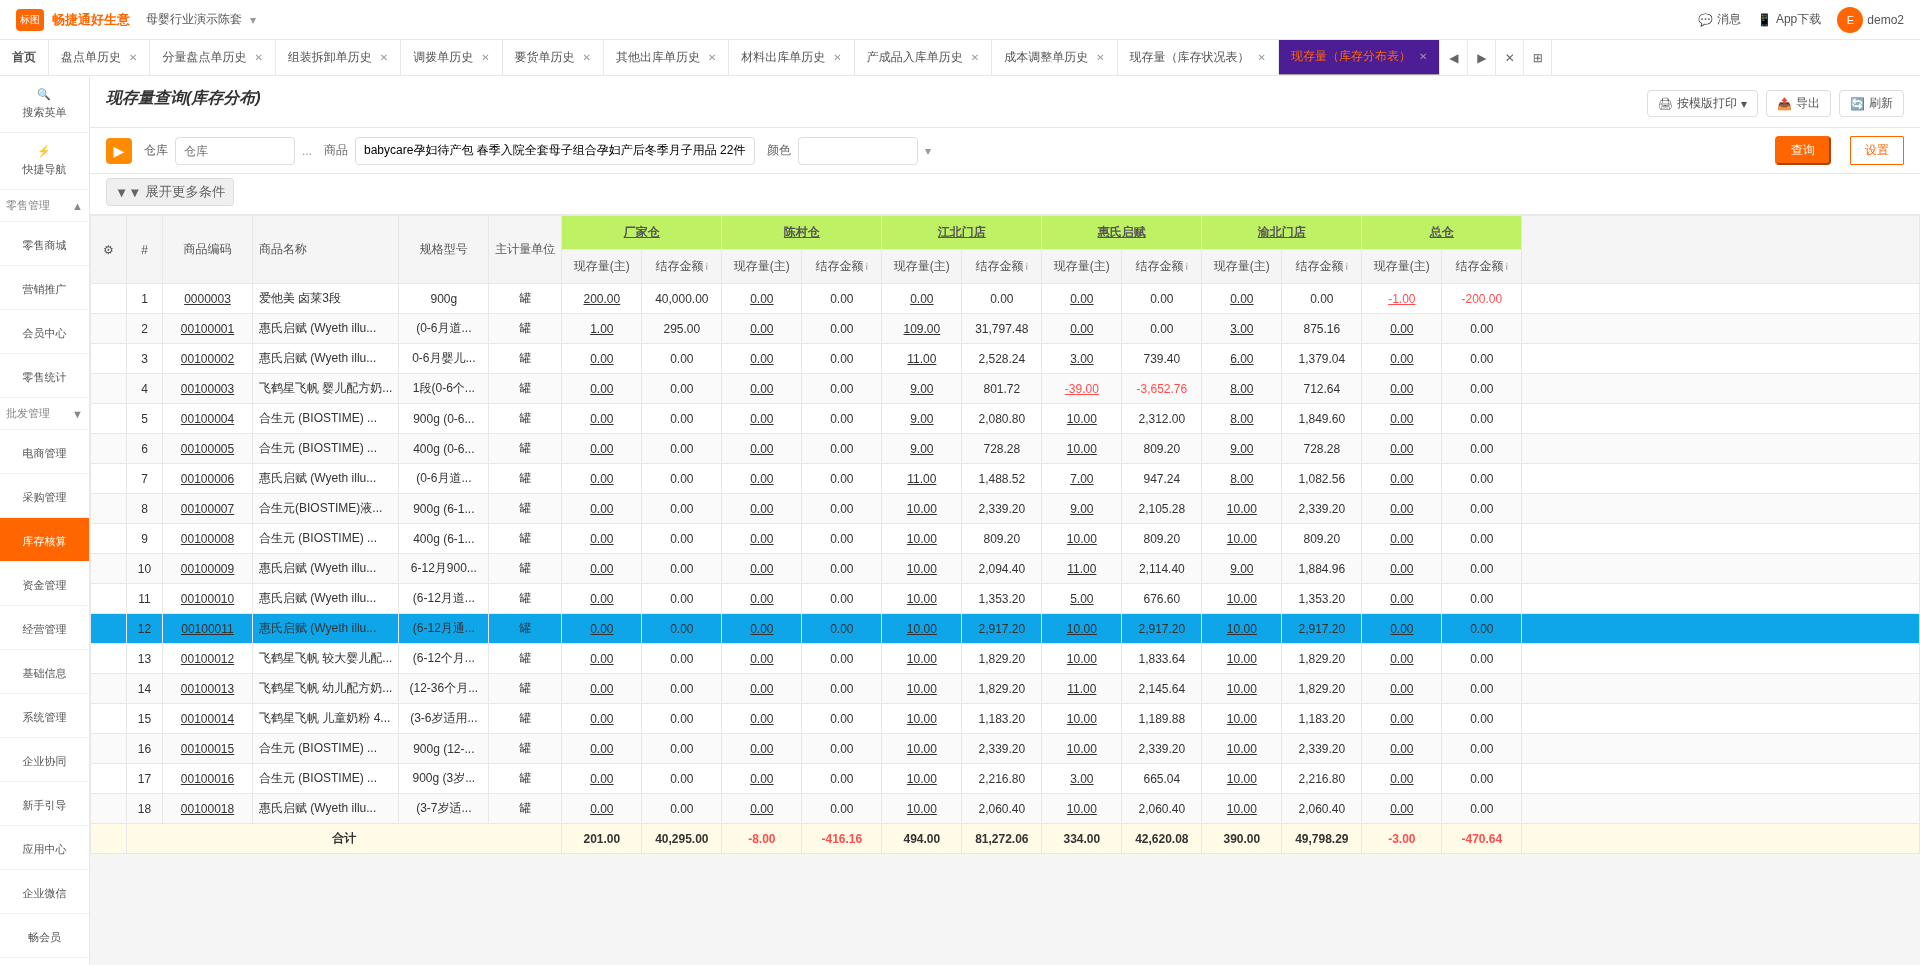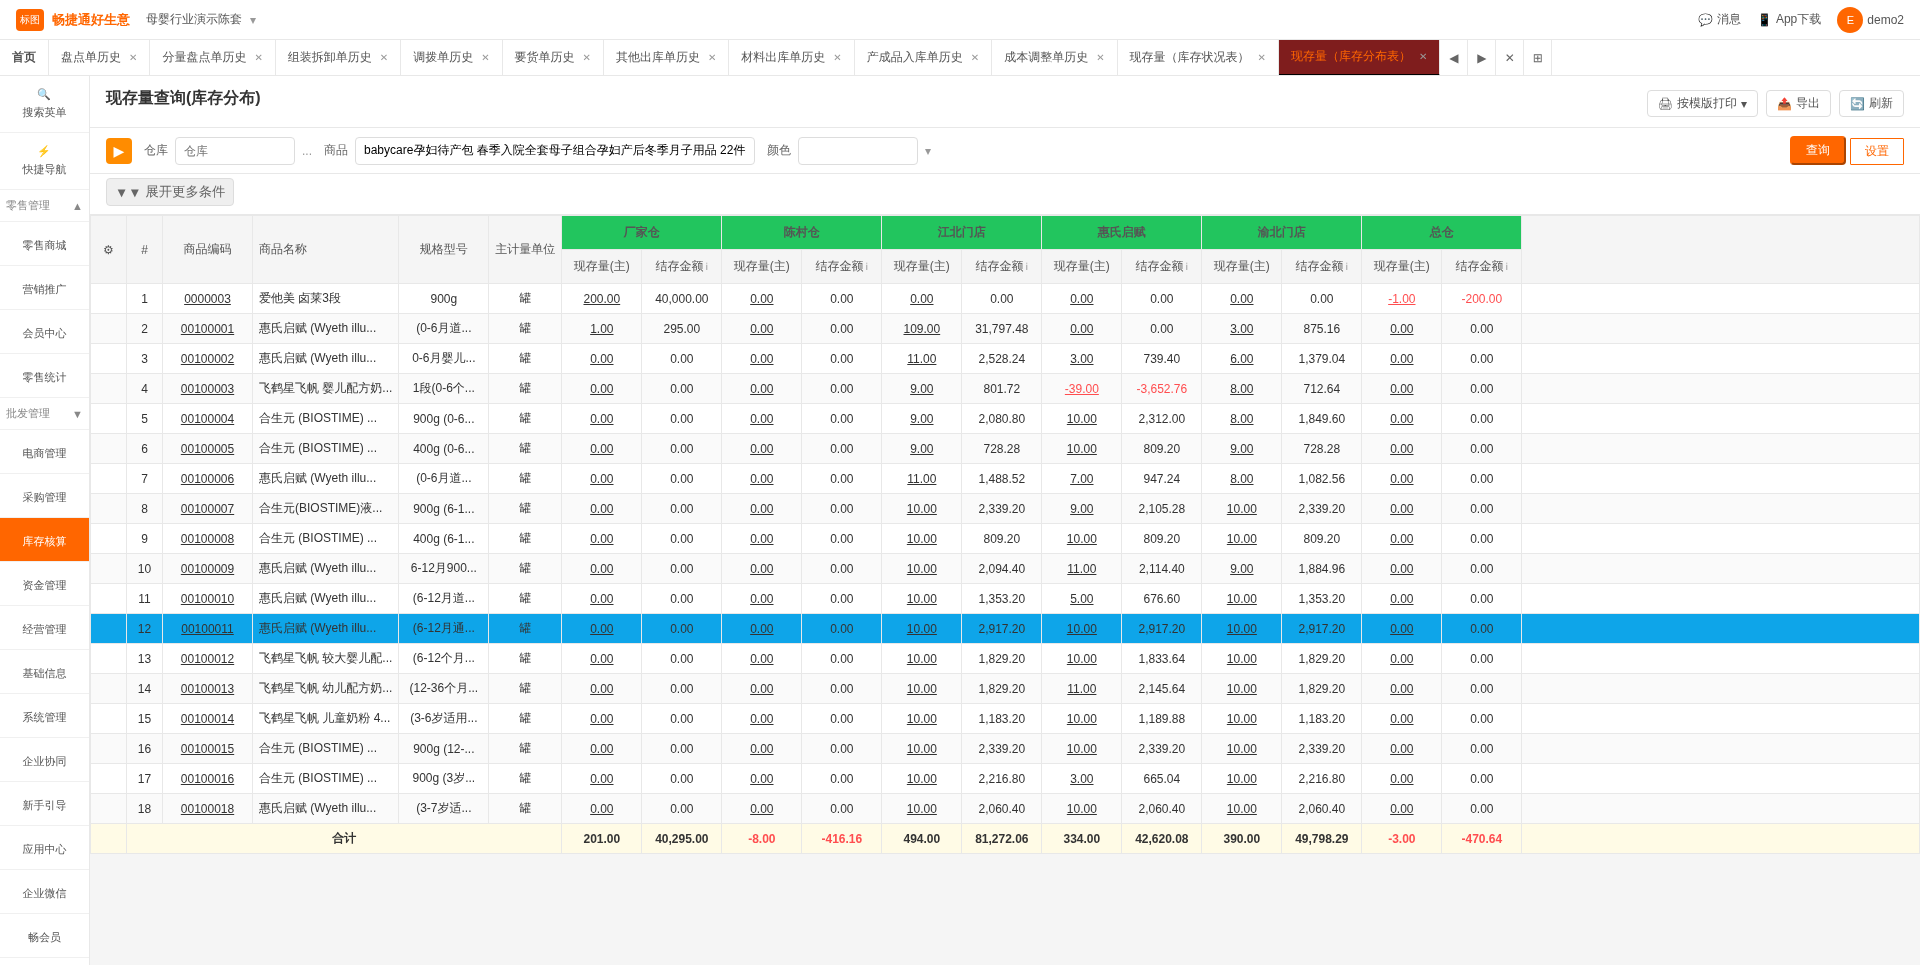--- a/index.html
+++ b/index.html
@@ -9,61 +9,61 @@
     .topbar { height: 40px; background: #fff; display: flex; align-items: center; justify-content: space-between; padding: 0 16px; border-bottom: 1px solid #e8e8e8; }
     .topbar-left { display: flex; align-items: center; gap: 8px; }
     .logo-icon { width: 28px; height: 22px; background: #ff6600; border-radius: 4px; display: flex; align-items: center; justify-content: center; color: #fff; font-size: 10px; }
     .topbar-right { display: flex; align-items: center; gap: 16px; font-size: 12px; color: #555; }
     .topbar-right-item { display: flex; align-items: center; gap: 4px; cursor: pointer; }
     .avatar { width: 26px; height: 26px; border-radius: 50%; background: #ff6600; display: flex; align-items: center; justify-content: center; color: #fff; font-size: 11px; }
 
     
     .tabbar { height: 36px; background: #fff; display: flex; align-items: center; border-bottom: 1px solid #e8e8e8; overflow: hidden; }
     .tab-item { height: 36px; padding: 0 12px; display: flex; align-items: center; gap: 6px; border-right: 1px solid #e8e8e8; cursor: pointer; white-space: nowrap; font-size: 12px; color: #555; flex-shrink: 0; }
-    .tab-item.active { background: #7f1d1d; color: #ff6600; border-bottom: 2px solid #000000; }
+    .tab-item.active { background: #4c1d95; color: #ff6600; border-bottom: 2px solid #a3a3a3; }
     .tab-home { font-weight: bold; color: #555; }
     .tab-close { font-size: 10px; color: #999; margin-left: 2px; }
     .tab-nav-btn { width: 28px; height: 36px; display: flex; align-items: center; justify-content: center; cursor: pointer; color: #666; border-right: 1px solid #e8e8e8; flex-shrink: 0; }
 
     
     .main-layout { display: flex; height: calc(965px - 76px); }
 
     
     .sidebar { width: 90px; background: #fff; border-right: 1px solid #e8e8e8; display: flex; flex-direction: column; overflow-y: auto; }
     .sidebar-item { padding: 12px 6px; text-align: center; cursor: pointer; font-size: 11px; color: #555; border-bottom: 1px solid #f0f0f0; }
     .sidebar-item.active { background: #ff6600; color: #fff; }
     .sidebar-item .sidebar-label { margin-top: 4px; }
     .sidebar-section { padding: 8px 6px; font-size: 11px; color: #888; display: flex; align-items: center; justify-content: space-between; cursor: pointer; border-bottom: 1px solid #f0f0f0; }
 
     
     .content-area { flex: 1; display: flex; flex-direction: column; overflow: hidden; padding: 0; background: #f5f5f5; }
 
     
     .page-header { background: #fff; padding: 12px 16px 8px; border-bottom: 1px solid #e8e8e8; }
-    .page-title { font-size: 16px; font-weight: bold; color: #333; margin-bottom: 10px; }
+    .page-title { font-size: 16px; font-weight: bold; color: #333; margin-bottom: 10px; font-style: italic; }
     .toolbar-btn { display: flex; align-items: center; gap: 4px; padding: 4px 10px; border: 1px solid #ddd; border-radius: 4px; cursor: pointer; font-size: 12px; background: #fff; color: #555; }
     .btn-primary { background: #ff6600; color: #fff; border-color: #ff6600; border-radius: 4px; padding: 4px 14px; cursor: pointer; font-size: 12px; }
     .btn-outline { background: #fff; color: #ff6600; border: 1px solid #ff6600; border-radius: 1px; padding: 4px 14px; cursor: pointer; font-size: 12px; }
 
     
     .filter-row { display: flex; align-items: center; gap: 12px; padding: 8px 16px; background: #fff; border-bottom: 1px solid #e8e8e8; }
     .filter-expand-btn { width: 26px; height: 26px; background: #ff8c00; border-radius: 4px; display: flex; align-items: center; justify-content: center; cursor: pointer; color: #fff; font-size: 14px; flex-shrink: 0; }
     .filter-field { display: flex; align-items: center; gap: 7px; }
     .filter-label { color: #666; white-space: nowrap; }
     .filter-input { border: 1px solid #ddd; border-radius: 4px; padding: 3px 8px; font-size: 12px; height: 28px; min-width: 80px; }
     .filter-input-wide { min-width: 380px; }
     .filter-dots { color: #999; }
     .filter-more { display: flex; align-items: center; gap: 4px; color: #666; cursor: pointer; padding: 4px 8px; border: 1px solid #ddd; border-radius: 4px; }
 
     
     .table-container { flex: 1; overflow: auto; padding: 0 0 40px 0; }
     .data-table { width: 100%; border-collapse: collapse; background: #fff; font-size: 12px; }
     .data-table thead tr { background: #f5f5f5; }
     .data-table th { padding: 8px 6px; text-align: center; border: 1px solid #e8e8e8; color: #555; font-weight: normal; white-space: nowrap; position: sticky; top: 0; background: #f5f5f5; z-index: 1; }
-    .data-table th.group-header { background: #22c55e; font-weight: bold; }
+    .data-table th.group-header { background: #bef264; font-weight: bold; text-decoration: underline; }
     .data-table td { padding: 6px 6px; text-align: center; border: 1px solid #e8e8e8; white-space: nowrap; }
     .data-table tr.summary-row td { background: #fffbe6; font-weight: bold; }
     .data-table td.text-left { text-align: left; }
     .data-table td.negative { color: #ff4d4f; }
     .data-table td.underline { text-decoration: underline; cursor: pointer; color: #333; }
     .data-table td.negative.underline { color: #ff4d4f; text-decoration: underline; }
     .col-num { width: 36px; }
     .col-code { width: 90px; }
     .col-name { width: 120px; text-align: left !important; }
     .col-spec { width: 90px; }
@@ -224,21 +224,21 @@
       </div>
       <div class="filter-field">
         <span class="filter-label">商品</span>
         <input class="filter-input filter-input-wide" value="babycare孕妇待产包 春季入院全套母子组合孕妇产后冬季月子用品 22件套 &gt;..." style="width: 400px;">
       </div>
       <div class="filter-field">
         <span class="filter-label">颜色</span>
         <input class="filter-input" style="width: 120px;" value="">
         <span style="cursor:pointer;color:#999;">▾</span>
       </div>
-      <div style="display:flex;gap:4px;margin-left:auto;align-items:flex-end;">
+      <div style="display:flex;gap:19px;margin-left:auto;">
         <button class="btn-primary">查询</button>
         <button class="btn-outline">设置</button>
       </div>
     </div>
 
     <div style="background:#fff;padding:4px 16px 8px;border-bottom:1px solid #e8e8e8;display:flex;align-items:center;gap:4px;">
       <button class="filter-more">
         <span>▼▼</span>
         <span>展开更多条件</span>
       </button>

